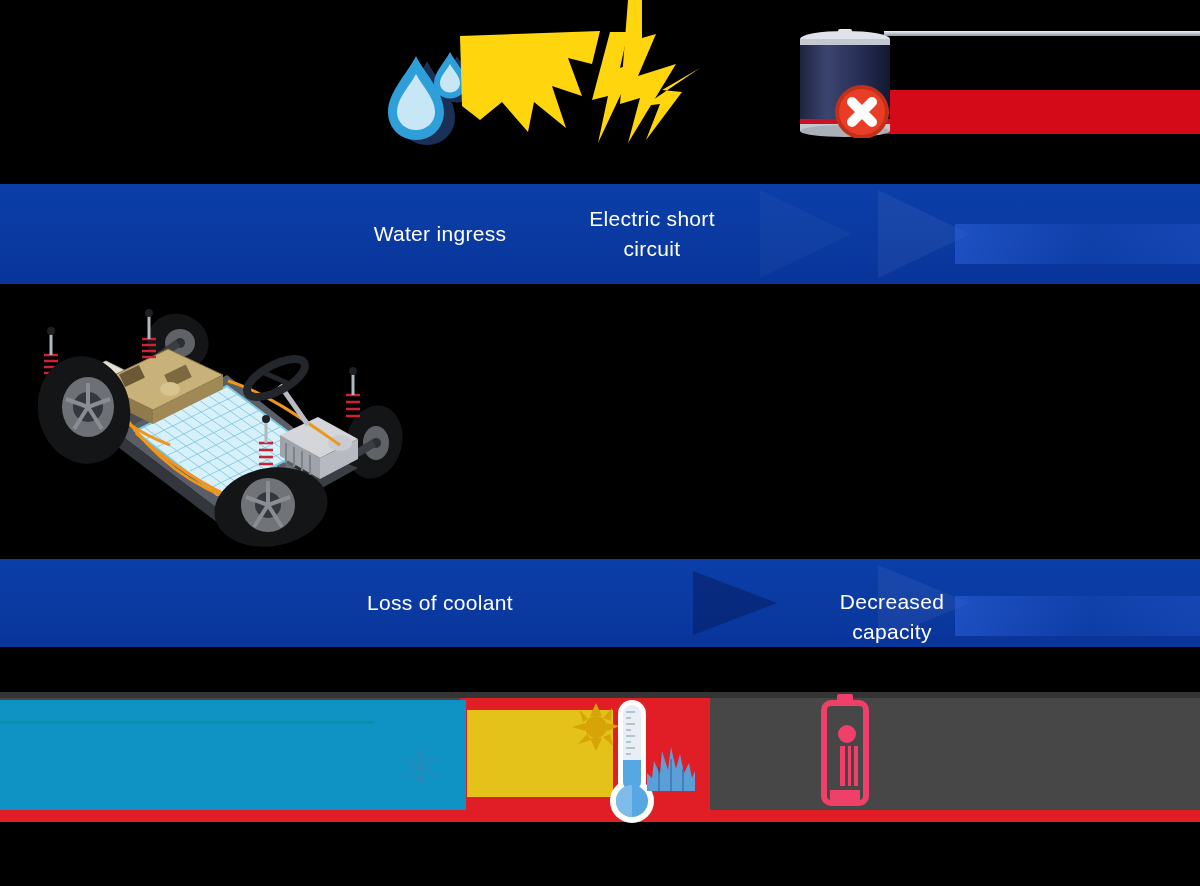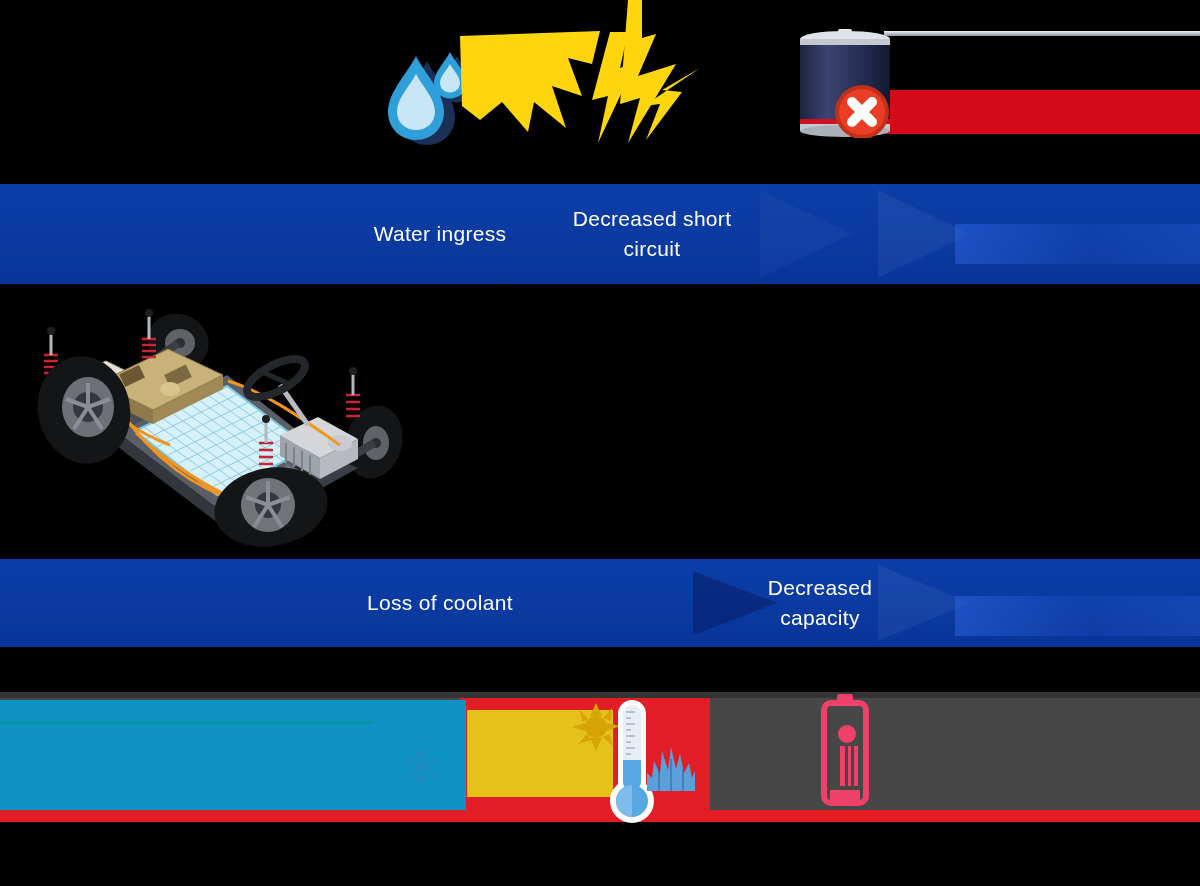--- a/index.html
+++ b/index.html
@@ -81,21 +81,21 @@
   </svg>
 
   <div class="band band-1">
     <div class="chev-light" style="left:760px;opacity:.6;"></div>
     <div class="chev-light" style="left:878px;"></div>
     <div class="streak" style="top:40px;"></div>
     <div class="step-label" style="left:340px;width:200px;">
         <span>Water ingress</span>
       </div>
     <div class="step-label" style="left:570px;width:164px;">
-        <span>Decreased short circuit</span>
+        <span>Electric short circuit</span>
       </div>
   </div>
 
   <svg class="abs" style="left:18px;top:293px;" width="440" height="272" viewBox="0 0 440 272">
 
     <g>
       <ellipse cx="160" cy="49" rx="31" ry="28" fill="#141517" transform="rotate(20 160 49)"></ellipse>
       <ellipse cx="162" cy="50" rx="15" ry="14" fill="#5f6368"></ellipse>
       <circle cx="162" cy="50" r="5" fill="#2c2e31"></circle>
     </g>
@@ -222,21 +222,21 @@
     </g>
   </svg>
 
   <div class="band band-2">
     <div class="chev-dark" style="left:693px;"></div>
     <div class="chev-light" style="left:878px;"></div>
     <div class="streak" style="top:37px;"></div>
     <div class="step-label" style="left:340px;width:200px;">
         <span>Loss of coolant</span>
       </div>
-    <div class="step-label" style="left:750px;width:140px;">
+    <div class="step-label" style="left:822px;width:140px;align-items:flex-end;">
         <span>Decreased capacity</span>
       </div>
   </div>
 
   <div class="b-stripe-top"></div>
   <div class="b-gray"></div>
   <div class="b-red-mid"></div>
   <div class="b-red-stripe"></div>
 
   <div class="b-cyan">

